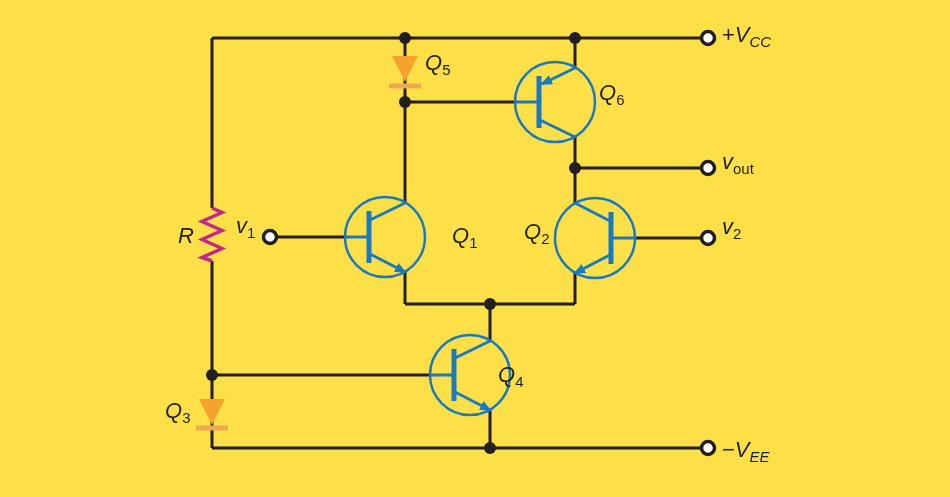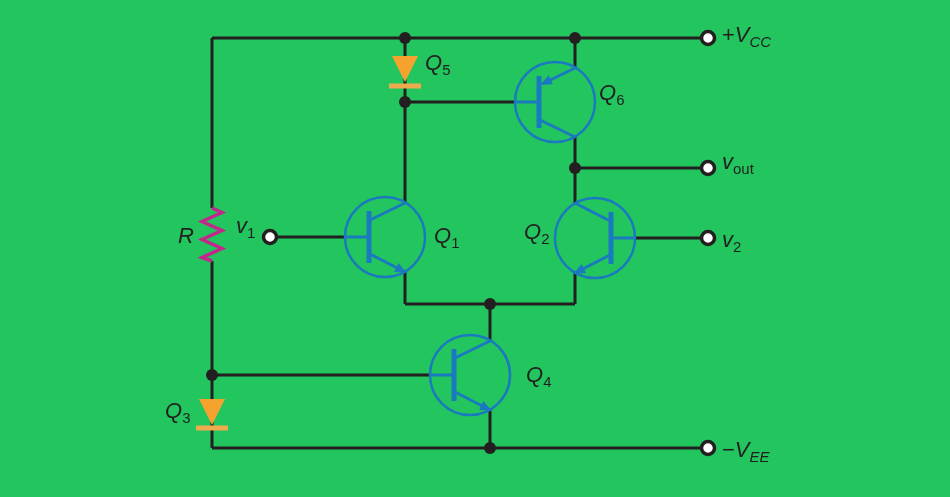--- a/index.html
+++ b/index.html
@@ -1,19 +1,19 @@
 <!DOCTYPE html>
 <html><head>
 <meta charset="utf-8">
 <style>
   html,body{margin:0;padding:0;background:#ffffff;}
   #stage{
     position:relative;
     width:950px;height:497px;
-    background:#22c55e;
+    background:#fde047;
     font-family:"Liberation Sans", sans-serif;
     color:#231f20;
     overflow:hidden;
   }
   #stage svg{position:absolute;left:0;top:0;}
   .lbl{
     position:absolute;
     transform:translateY(-50%);
     font-size:22px;
     line-height:1;
@@ -130,45 +130,45 @@
   </div>
 
   <div class="lbl" style="left:722px;top:164px">
     <span></span><span class="it">v</span><sub>out</sub>
   </div>
 
   <div class="lbl" style="left:236px;top:228px">
     <span></span><span class="it">v</span><sub>1</sub>
   </div>
 
-  <div class="lbl" style="left:722px;top:242px">
+  <div class="lbl" style="left:722px;top:229px">
     <span></span><span class="it">v</span><sub>2</sub>
   </div>
 
   <div class="lbl" style="left:722px;top:452px">
     <span>−</span><span class="it">V</span><sub class="it">EE</sub>
   </div>
 
   <div class="lbl" style="left:425px;top:65px">
     <span class="it">Q</span><sub>5</sub>
   </div>
 
   <div class="lbl" style="left:599px;top:95px">
     <span class="it">Q</span><sub>6</sub>
   </div>
 
-  <div class="lbl" style="left:434px;top:238px">
+  <div class="lbl" style="left:452px;top:238px">
     <span class="it">Q</span><sub>1</sub>
   </div>
 
   <div class="lbl" style="left:524px;top:234px">
     <span class="it">Q</span><sub>2</sub>
   </div>
 
-  <div class="lbl" style="left:526px;top:377px">
+  <div class="lbl" style="left:498px;top:377px">
     <span class="it">Q</span><sub>4</sub>
   </div>
 
   <div class="lbl" style="left:165px;top:413px">
     <span class="it">Q</span><sub>3</sub>
   </div>
 
   <div class="lbl" style="left:178px;top:236px">
     <span class="it">R</span>
   </div>

